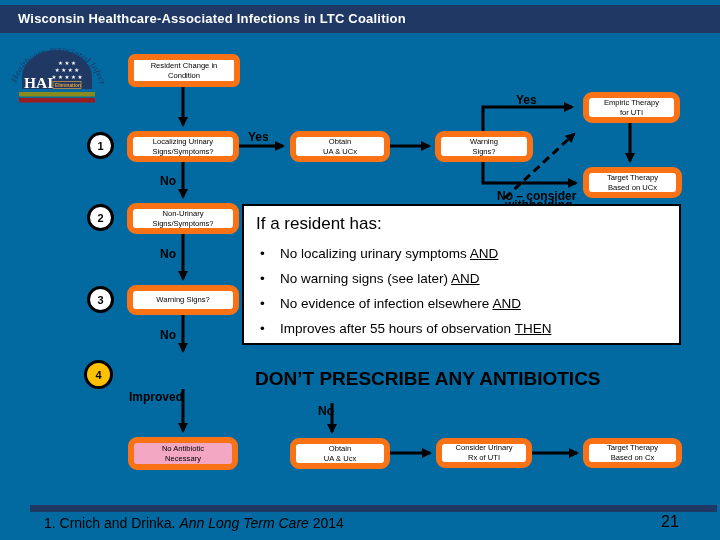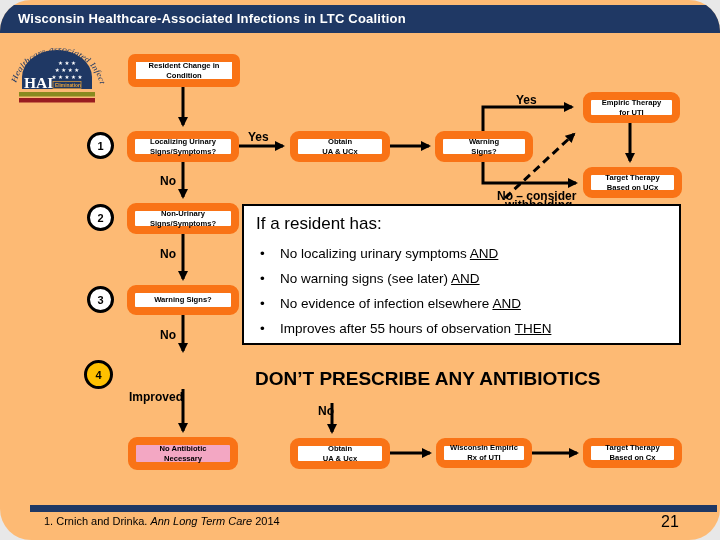--- a/index.html
+++ b/index.html
@@ -1,48 +1,48 @@
 <!DOCTYPE html>
 <html><head>
 <meta charset="utf-8">
 <style>
   html,body{margin:0;padding:0;background:#e8e8e8;}
-  .slide{position:relative;width:720px;height:540px;background:#fdba74;overflow:hidden;
-         font-family:"Liberation Sans",sans-serif;color:#000;border-radius:31px;}
+  .slide{position:relative;width:720px;height:540px;background:#0369a1;overflow:hidden;
+         font-family:"Liberation Sans",sans-serif;color:#000;}
   
   .topbar{position:absolute;left:0;right:0;top:5px;height:28px;background:#1F3864;z-index:2;}
   .topbar .title{font-size:13px;font-weight:bold;color:#fff;line-height:28px;padding-left:18px;
                  letter-spacing:.2px;white-space:nowrap;}
   
   .wires{position:absolute;left:0;top:0;z-index:1;}
   
-  .box{position:absolute;background:#fff;border:8px solid #f97316;border-radius:9px;
+  .box{position:absolute;background:#fff;border:6px solid #f97316;border-radius:9px;
        display:flex;flex-direction:column;align-items:center;justify-content:center;
-       font-size:7.6px;font-weight:700;text-align:center;line-height:1.3;z-index:2;box-sizing:border-box;}
+       font-size:7.6px;font-weight:400;text-align:center;line-height:1.3;z-index:2;box-sizing:border-box;}
   .box.square{border-radius:7px;}
   .box.orange{background:#FFC000;}
   .box.pink{background:#F3A7C3;}
   .circle{position:absolute;width:27px;height:27px;border:3px solid #000;border-radius:50%;
           background:#fff;display:flex;align-items:center;justify-content:center;
           font-weight:700;font-size:11px;z-index:2;box-sizing:border-box;}
   .circle.orange{background:#FFC000;}
   .lbl{position:absolute;font-size:12px;font-weight:700;z-index:2;white-space:nowrap;}
   .clip{position:absolute;z-index:2;}
   
   .overlay{position:absolute;left:242px;top:204px;width:439px;height:141px;background:#fff;
            border:2px solid #000;z-index:3;box-sizing:border-box;padding:7px 10px 0 10px;}
   .overlay .ov-title{font-size:17px;margin:1px 0 7px 2px;}
   .overlay ul{list-style:none;margin:0 0 0 2px;padding:0;}
   .overlay li{position:relative;font-size:13.5px;line-height:25px;padding-left:24px;}
   .overlay li::before{content:"\2022";position:absolute;left:4px;}
   .overlay .emph{text-decoration:underline;}
   .overlay .conclusion{margin:27px 0 0 1px;font-size:19px;font-weight:800;white-space:nowrap;}
   
   .footbar{position:absolute;left:30px;right:3px;top:505px;height:7px;background:#1F3864;z-index:2;}
-  .citation{position:absolute;left:44px;top:515px;font-size:11px;z-index:2;white-space:nowrap;}
+  .citation{position:absolute;left:44px;top:515px;font-size:14px;z-index:2;white-space:nowrap;}
   .citation .it{font-style:italic;}
   .pagenum{position:absolute;left:661px;top:513px;font-size:16px;z-index:2;}
   .logo{position:absolute;left:11px;top:36px;z-index:2;}
 </style>
 </head>
 <body>
 
 <div class="slide">
 
   <div class="topbar">
@@ -132,21 +132,21 @@
 
   <div class="box pink" style="left:128px;top:437px;width:110px;height:33px;">
     <span>No Antibiotic</span>
     <span>Necessary</span>
   </div>
   <div class="box" style="left:290px;top:438px;width:100px;height:31px;">
     <span>Obtain</span>
     <span>UA &amp; Ucx</span>
   </div>
   <div class="box" style="left:436px;top:438px;width:96px;height:30px;">
-    <span>Wisconsin Empiric</span>
+    <span>Consider Urinary</span>
     <span>Rx of UTI</span>
   </div>
   <div class="box" style="left:583px;top:438px;width:99px;height:30px;">
     <span>Target Therapy</span>
     <span>Based on Cx</span>
   </div>
 
   <div class="lbl" style="left:248px;top:130px;">Yes</div>
   <div class="lbl" style="left:516px;top:93px;">Yes</div>
   <div class="lbl" style="left:160px;top:174px;">No</div>

